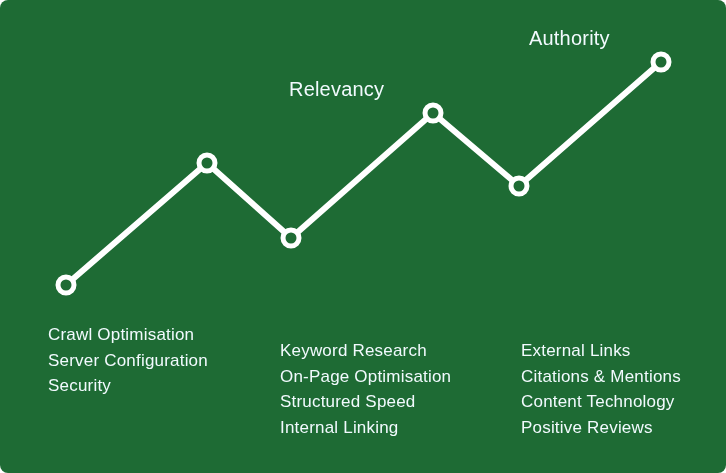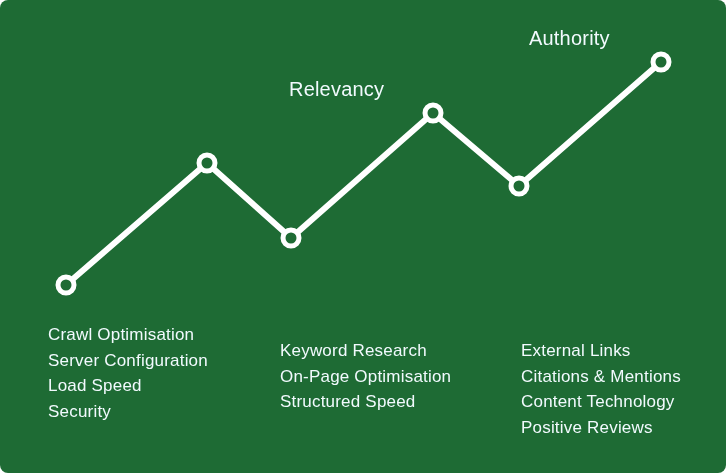--- a/index.html
+++ b/index.html
@@ -60,28 +60,28 @@
     </svg>
 
 
   <div class="pillar-label" id="label-relevancy">Relevancy</div>
 
   <div class="pillar-label" id="label-authority">Authority</div>
 
   <div class="pillar-list" id="list-technology">
     <span class="list-item">Crawl Optimisation</span>
     <span class="list-item">Server Configuration</span>
-    <span class="list-item">Load Speed</span>
     <span class="list-item">Security</span>
   </div>
 
   <div class="pillar-list" id="list-relevancy">
     <span class="list-item">Keyword Research</span>
     <span class="list-item">On-Page Optimisation</span>
     <span class="list-item">Structured Speed</span>
+    <span class="list-item">Internal Linking</span>
   </div>
 
   <div class="pillar-list" id="list-authority">
     <span class="list-item">External Links</span>
     <span class="list-item">Citations &amp; Mentions</span>
     <span class="list-item">Content Technology</span>
     <span class="list-item">Positive Reviews</span>
   </div>
 
 </div>

